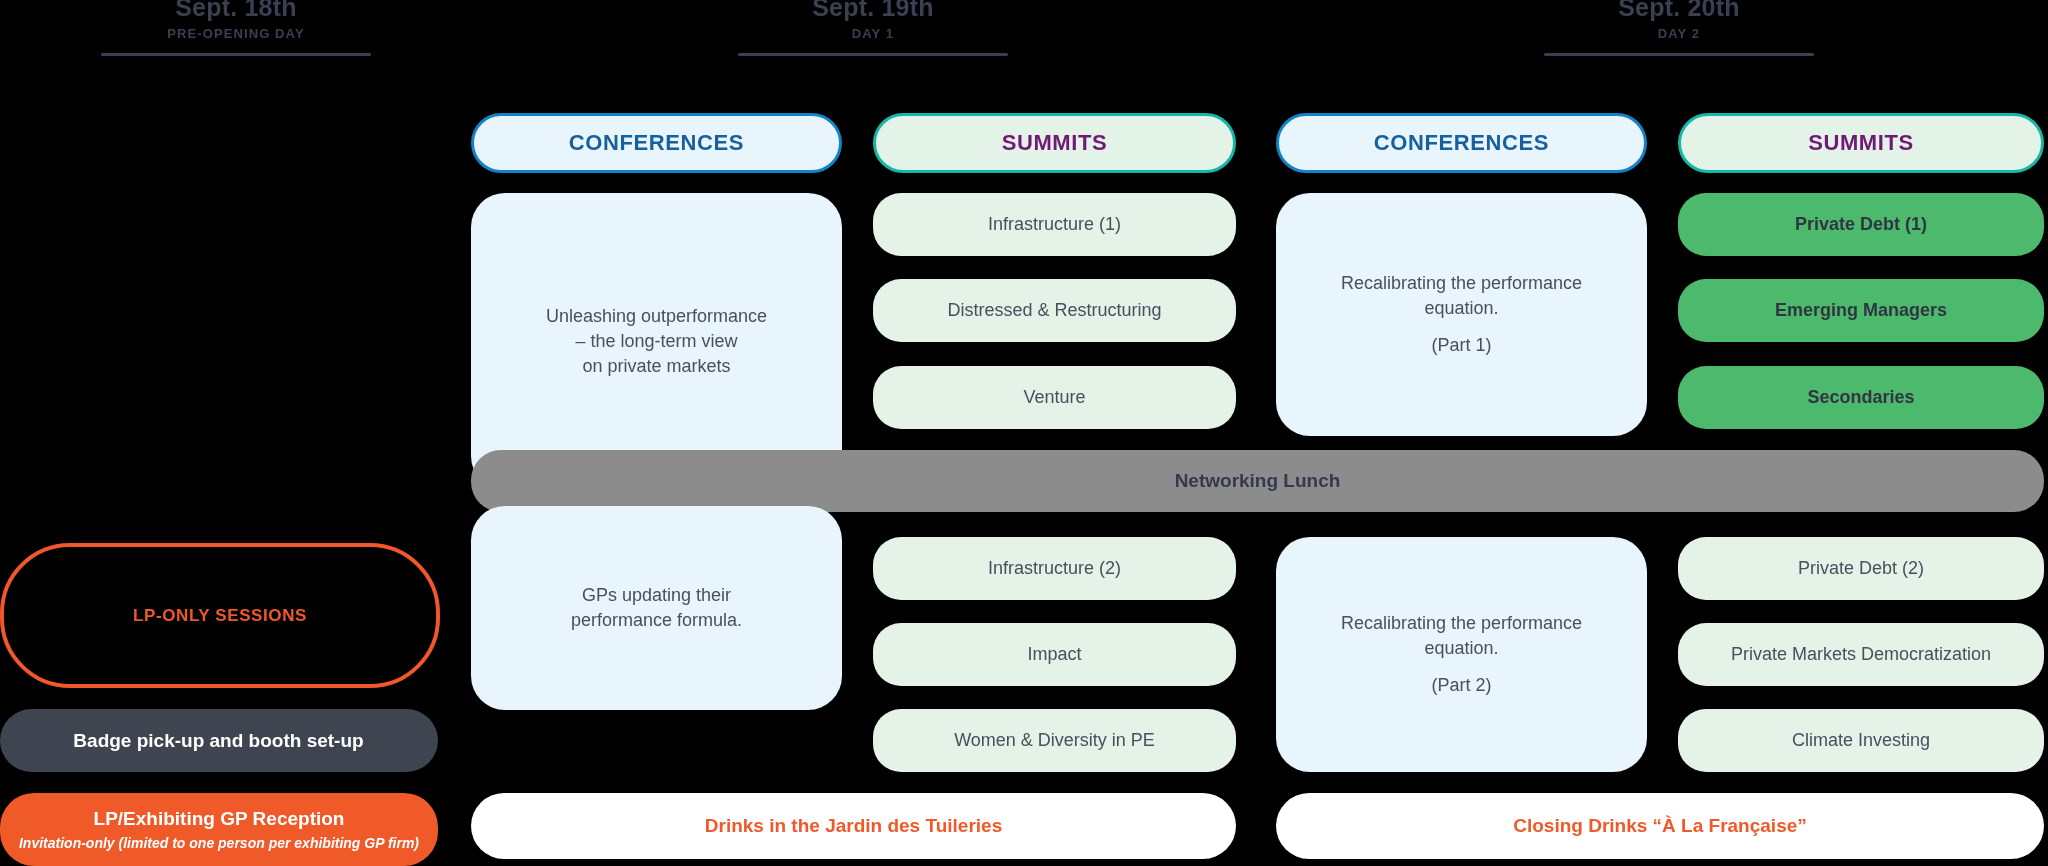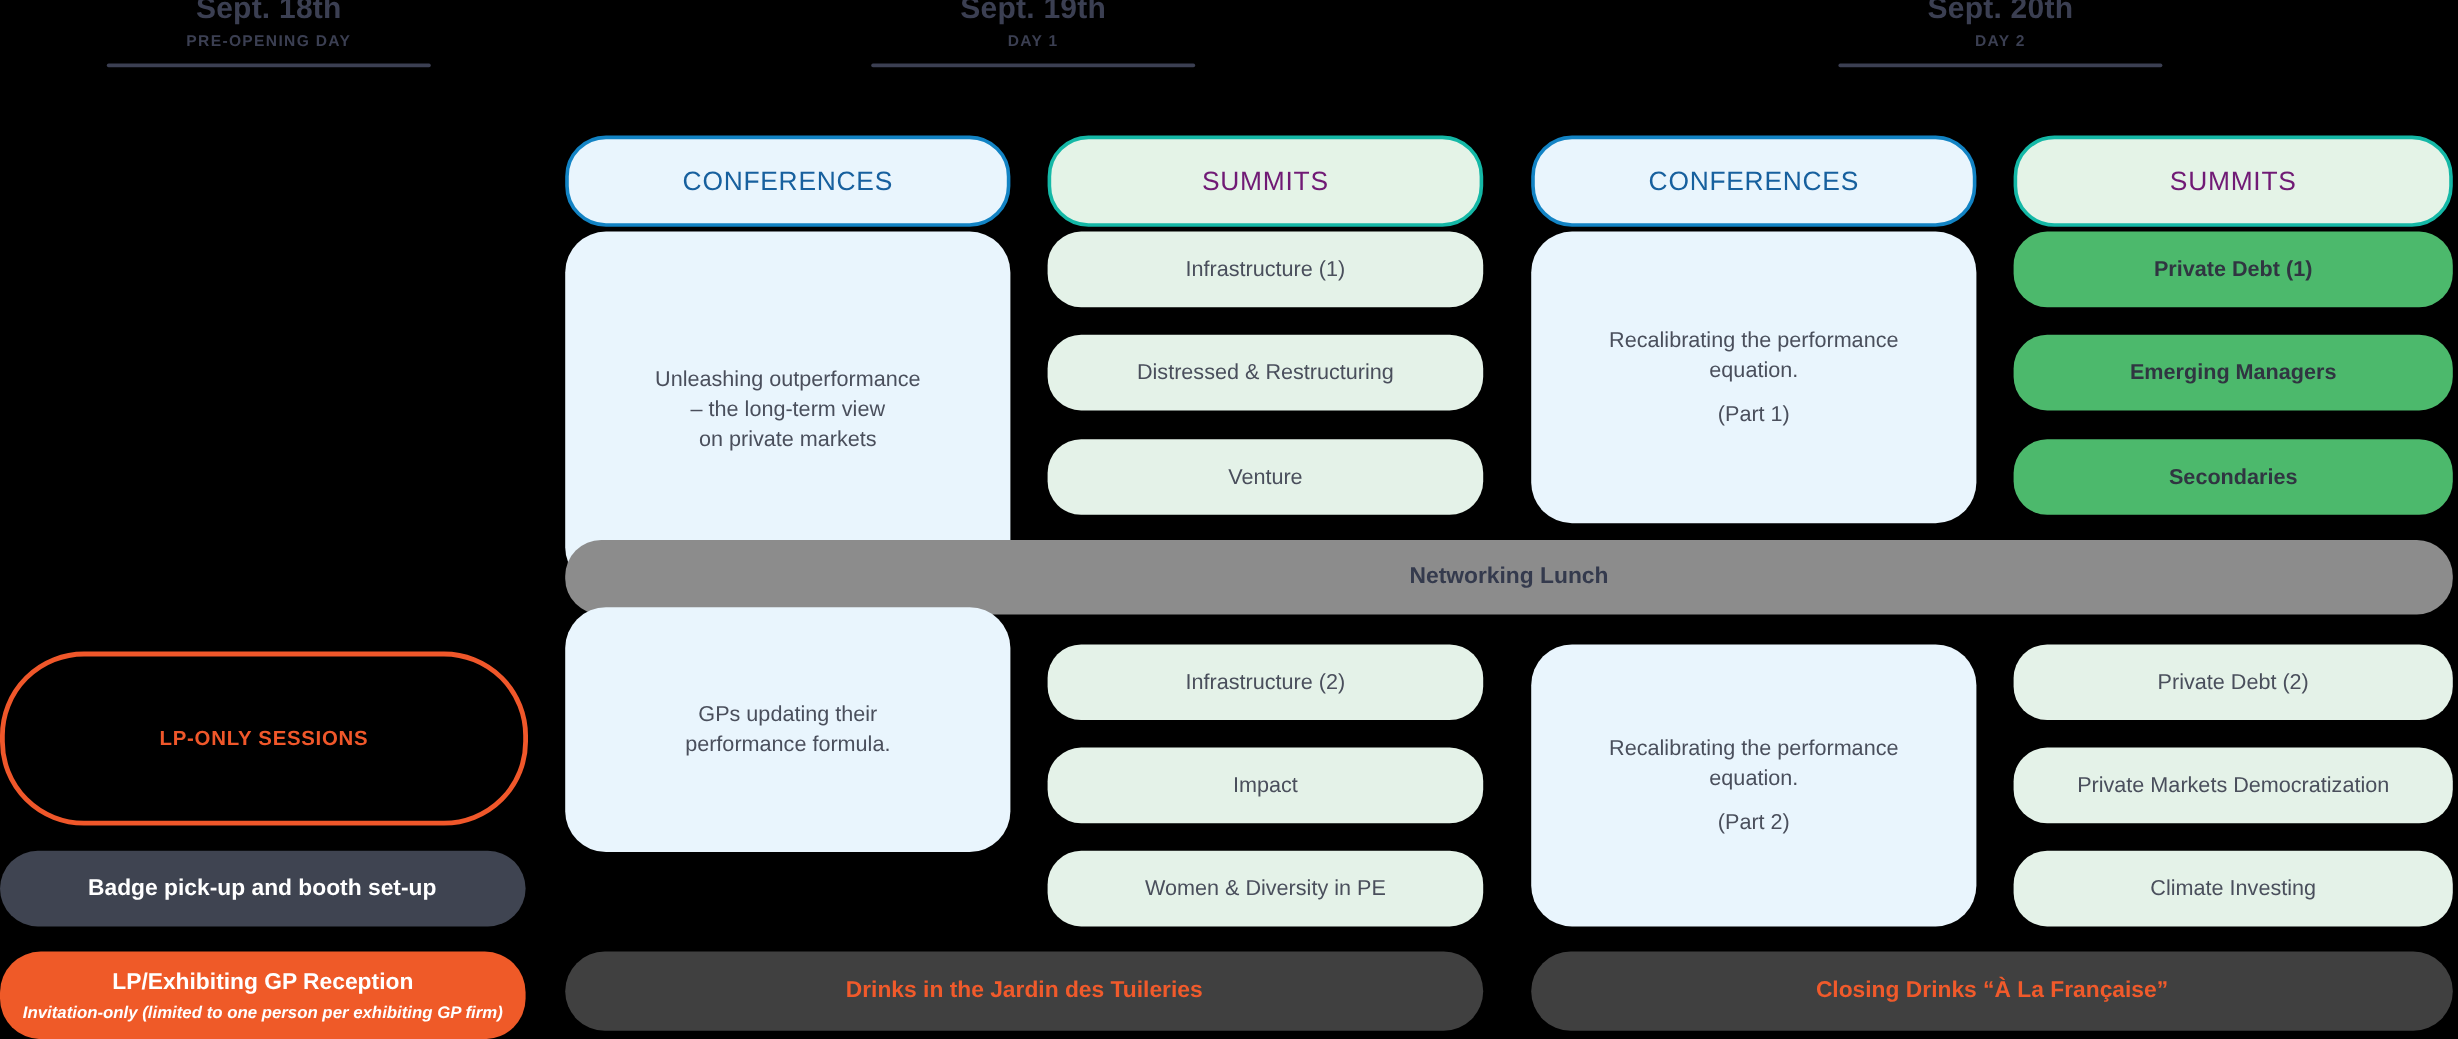--- a/index.html
+++ b/index.html
@@ -15,21 +15,21 @@
   .agenda-root {
     position: relative;
     width: 2048px;
     height: 866px;
     background: #000000;
   }
 
   
   .date-strip {
     position: absolute;
-    left: 4px; top: 0;
+    left: 16px; top: 0;
     width: 1866px;
     height: 60px;
   }
   .date-head {
     position: absolute;
     text-align: center;
     color: #3b3f52;
   }
   .date-head .d-title {
     font-size: 25px;
@@ -58,27 +58,27 @@
   #date-0 { left: 85px;  width: 270px; }
   #date-1 { left: 722px; width: 270px; }
   #date-2 { left: 1528px;width: 270px; }
   #date-0 .d-rule { width: 270px; }
   #date-1 .d-rule { width: 270px; }
   #date-2 .d-rule { width: 270px; }
 
   
   .track-pill {
     position: absolute;
-    height: 76px;
+    height: 60px;
     border-radius: 34px;
     display: flex;
     align-items: center;
     justify-content: center;
     font-size: 22px;
-    font-weight: 400;
+    font-weight: 700;
     letter-spacing: .6px;
   }
   .track-pill.conf {
     background: #e9f5fd;
     border: 3px solid #1283c4;
     color: #17609e;
   }
   .track-pill.summ {
     background: #e4f3e7;
     border: 3px solid #14b8a6;
@@ -119,21 +119,21 @@
     border-radius: 28px;
   }
   .card.lunch {
     background: #8c8c8c;
     color: #343a4d;
     font-size: 19px;
     font-weight: 800;
     border-radius: 30px;
   }
   .card.drinks {
-    background: #404040;
+    background: #ffffff;
     color: #f05a2b;
     font-size: 19px;
     font-weight: 800;
     border-radius: 34px;
   }
   .card.lp-only {
     background: transparent;
     border: 4px solid #f0572a;
     color: #f0572a;
     font-size: 17px;

